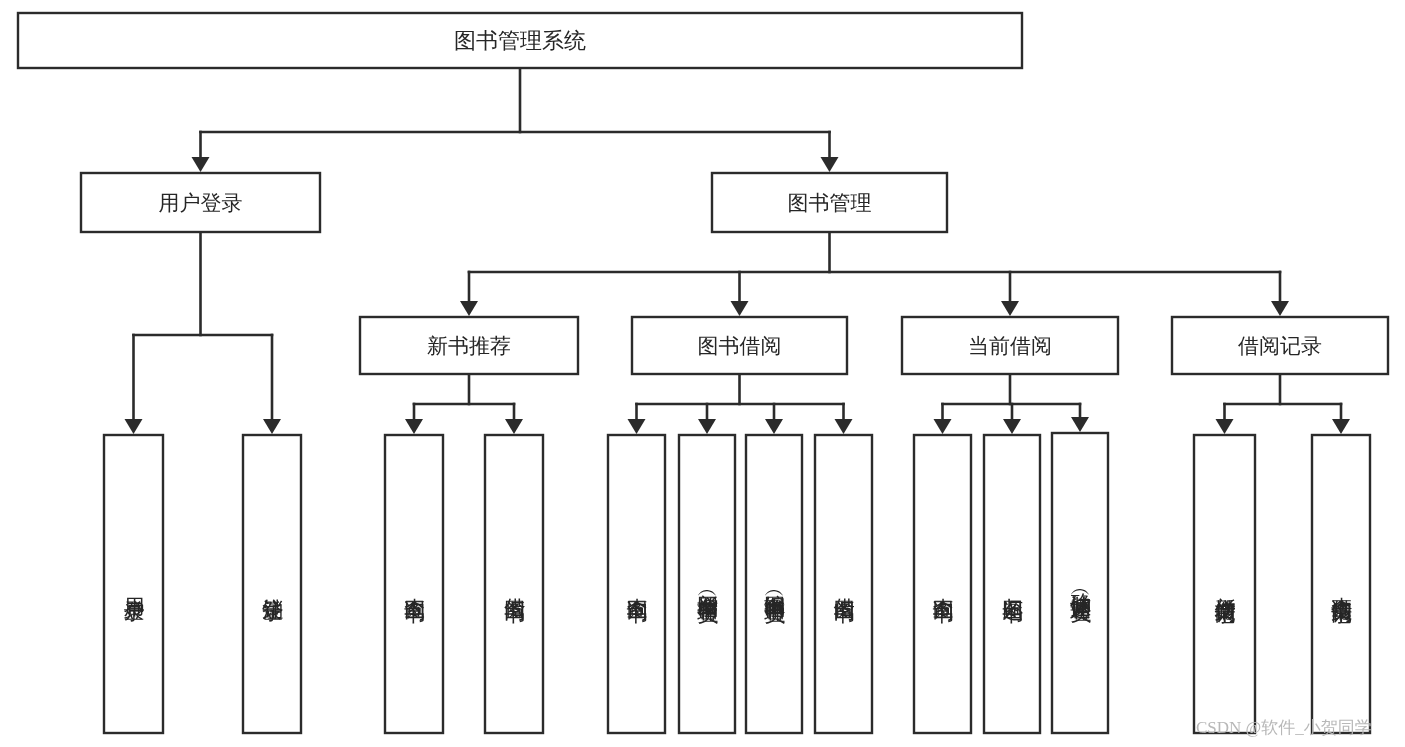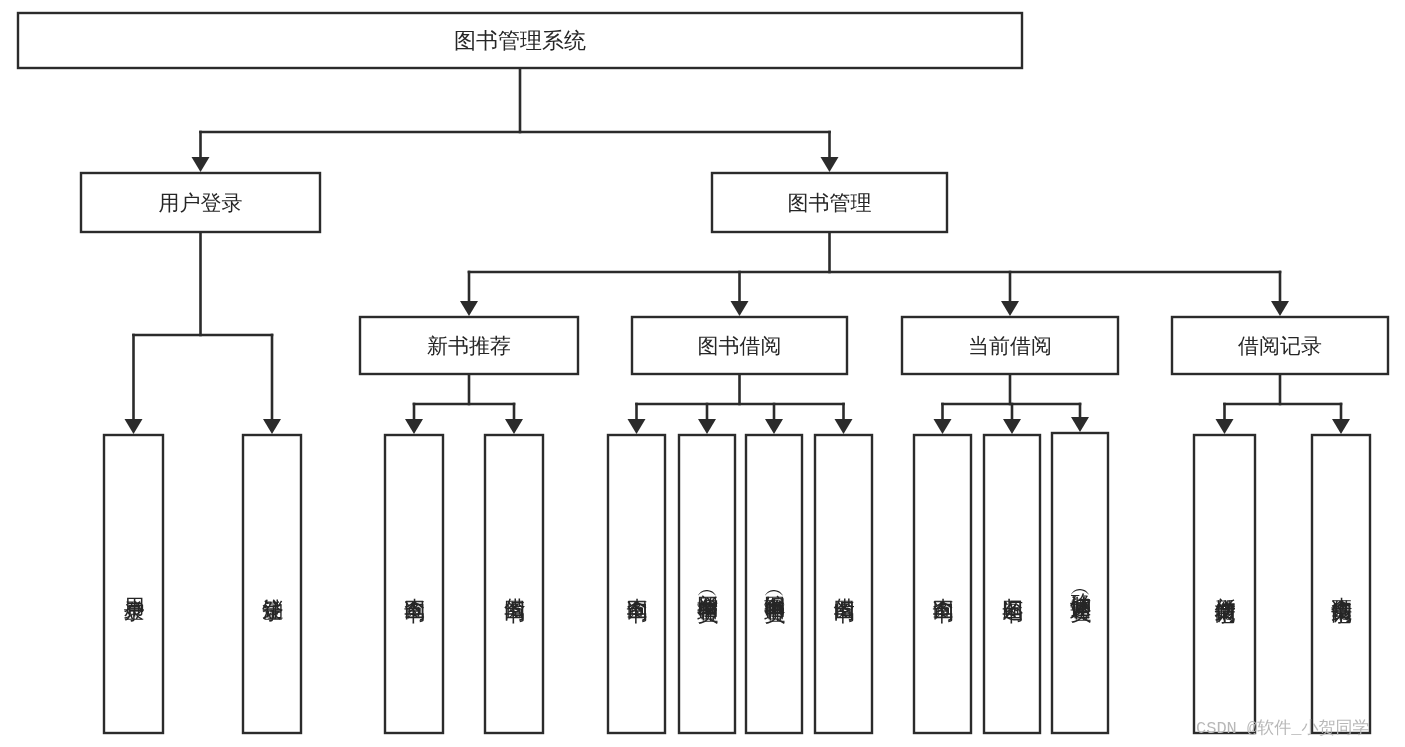--- a/index.html
+++ b/index.html
@@ -64,21 +64,21 @@
     letter-spacing: 1.5px;
     white-space: nowrap;
     text-align: center;
     display: flex;
     align-items: center;
     justify-content: center;
     pointer-events: none;
   }
   .watermark {
     position: absolute;
-    font-family: Liberation Mono, monospace;
+    font-family: Liberation Serif, serif;
     font-size: 17px;
     color: #b8b8b8;
     white-space: nowrap;
     text-align: right;
   }
 </style>
 </head>
 <body>
 
 <div id="diagram-root">

